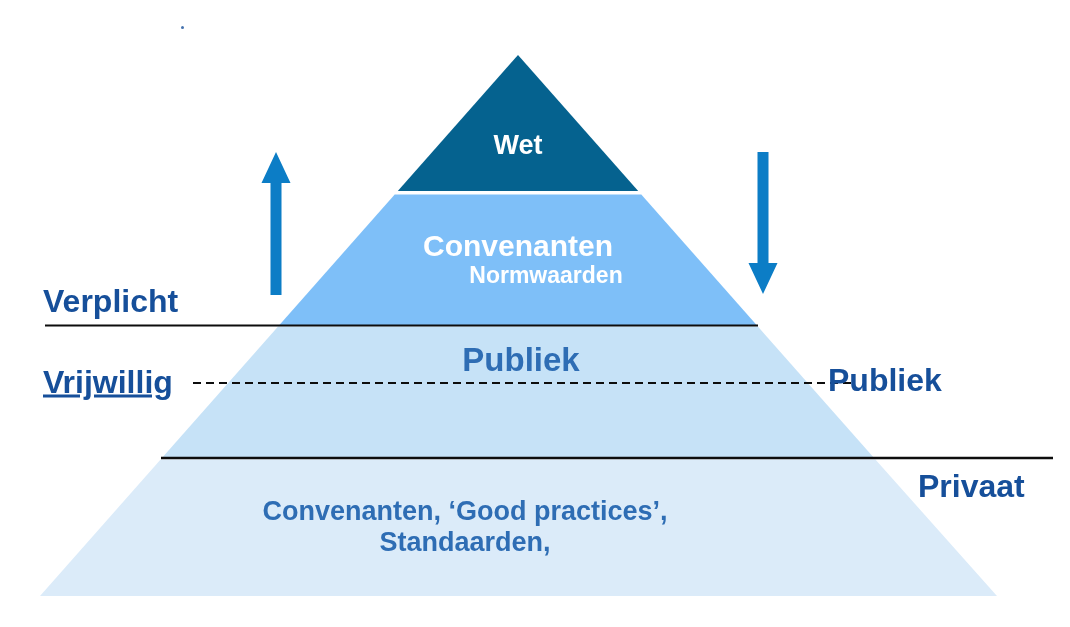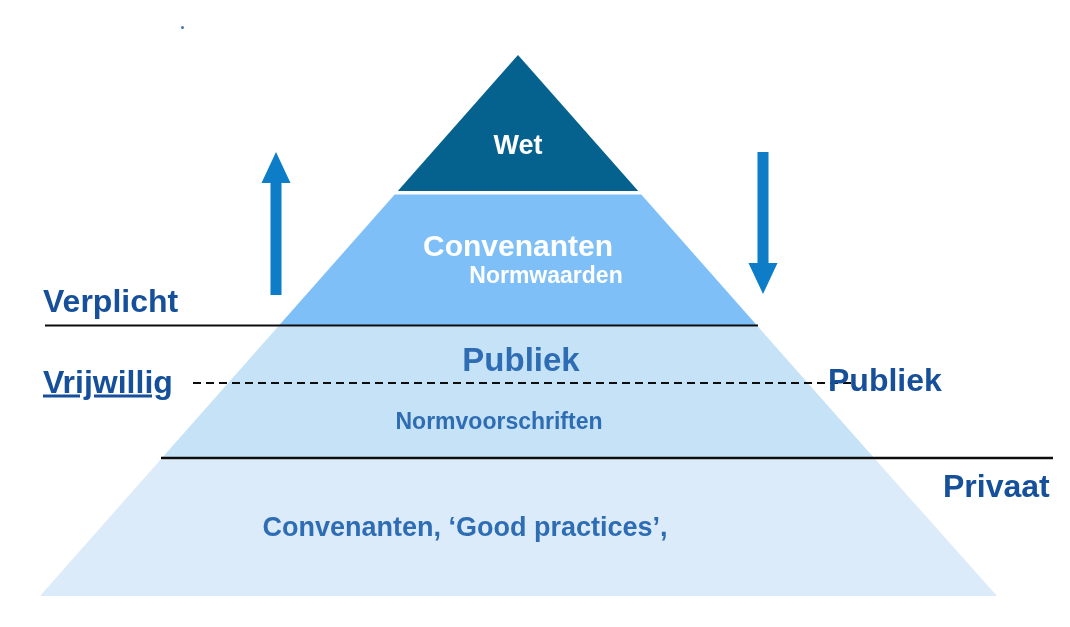--- a/index.html
+++ b/index.html
@@ -88,27 +88,27 @@
   <div class="stray-dot"></div>
 
   <div class="label band-text-white wet-label" style="left:518px; top:145px;">Wet</div>
 
   <div class="label band-text-white regelgeving-label" style="left:518px; top:246px;">Convenanten</div>
 
   <div class="label band-text-white normwaarden-label" style="left:546px; top:275px;">Normwaarden</div>
 
   <div class="label band-text-blue normen-label" style="left:521px; top:360px;">Publiek</div>
 
-  <div class="label band-text-blue normvoorschriften-label" style="left:499px; top:421px;">Normvoorschriften</div>
 
   <div class="bottom-block" style="left:465px; top:527px;">
     <div>Convenanten, ‘Good practices’,</div>
+    <div>Standaarden,</div>
   </div>
 
   <div class="label left-anchored side-label" style="left:43px; top:301px;">Verplicht</div>
 
   <div class="label left-anchored side-label" style="left:43px; top:382px;text-decoration:underline;">Vrijwillig</div>
 
   <div class="label left-anchored side-label" style="left:816px; top:380px;margin-left:12px;">Publiek</div>
 
-  <div class="label left-anchored side-label" style="left:943px; top:486px;">Privaat</div>
+  <div class="label left-anchored side-label" style="left:918px; top:486px;">Privaat</div>
 
 </div>
 
 </body></html>

